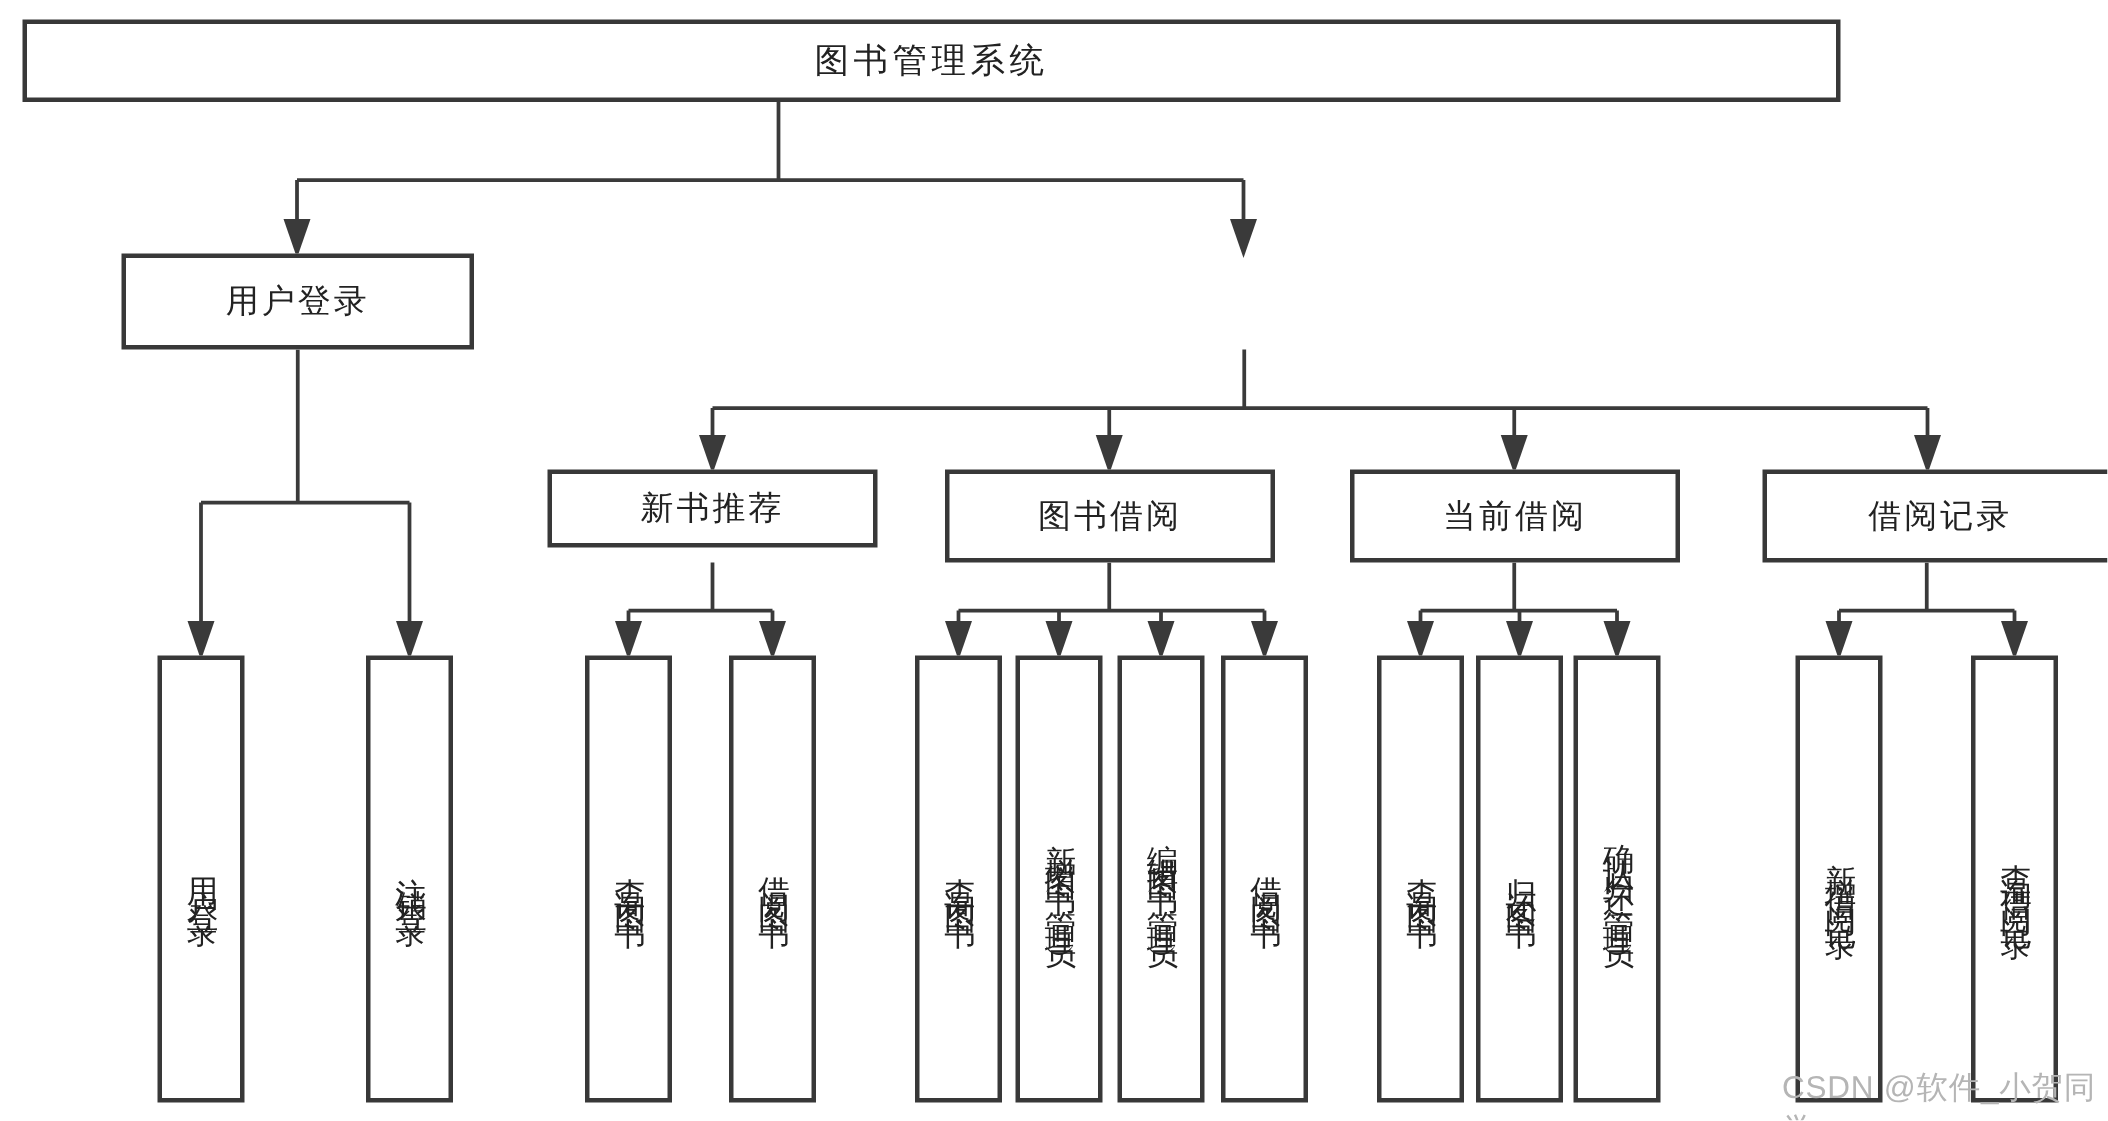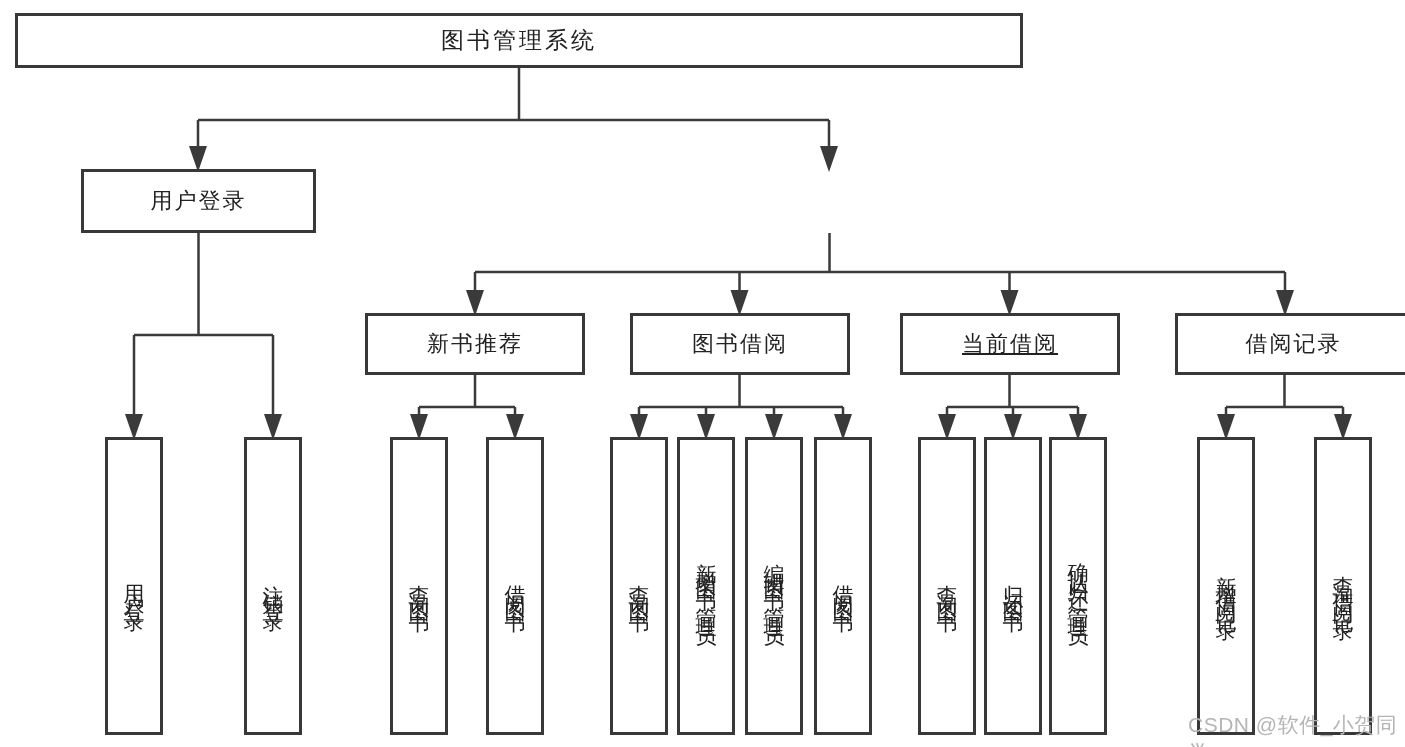--- a/index.html
+++ b/index.html
@@ -76,35 +76,35 @@
       <polygon points="765,414 783,414 774,440"></polygon>
       <polygon points="834,414 852,414 843,440"></polygon>
       <polygon points="938,414 956,414 947,440"></polygon>
       <polygon points="1004,414 1022,414 1013,440"></polygon>
       <polygon points="1069,414 1087,414 1078,440"></polygon>
       <polygon points="1217,414 1235,414 1226,440"></polygon>
       <polygon points="1334,414 1352,414 1343,440"></polygon>
     </g>
   </svg>
 
-  <div class="box h root" style="left:15px;top:13px;width:1008px;height:55px;">
+  <div class="box h root" style="left:15px;top:13px;width:1212px;height:55px;">
     <span>图书管理系统</span>
   </div>
 
   <div class="box h" style="left:81px;top:169px;width:235px;height:64px;">
     <span>用户登录</span>
   </div>
 
-  <div class="box h" style="left:365px;top:313px;width:220px;height:62px;">
+  <div class="box h" style="left:365px;top:313px;width:220px;height:52px;">
     <span>新书推荐</span>
   </div>
   <div class="box h" style="left:630px;top:313px;width:220px;height:62px;text-align:center;">
     <span>图书借阅</span>
   </div>
-  <div class="box h" style="left:900px;top:313px;width:220px;height:62px;text-decoration:underline;">
+  <div class="box h" style="left:900px;top:313px;width:220px;height:62px;">
     <span>当前借阅</span>
   </div>
   <div class="box h" style="left:1175px;top:313px;width:237px;height:62px;">
     <span>借阅记录</span>
   </div>
 
   <div class="box v" style="left:105px;top:437px;width:58px;height:298px;">
     <span>用户登录</span>
   </div>
   <div class="box v" style="left:244px;top:437px;width:58px;height:298px;">

